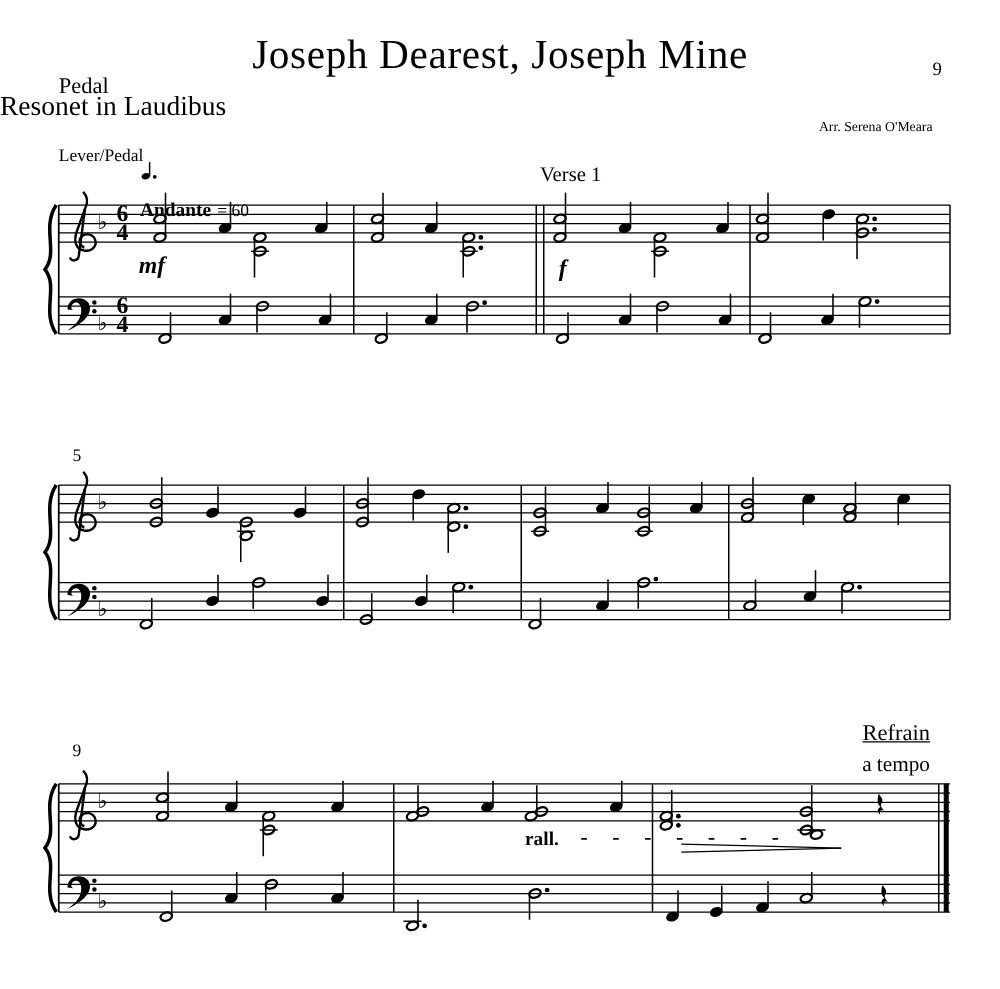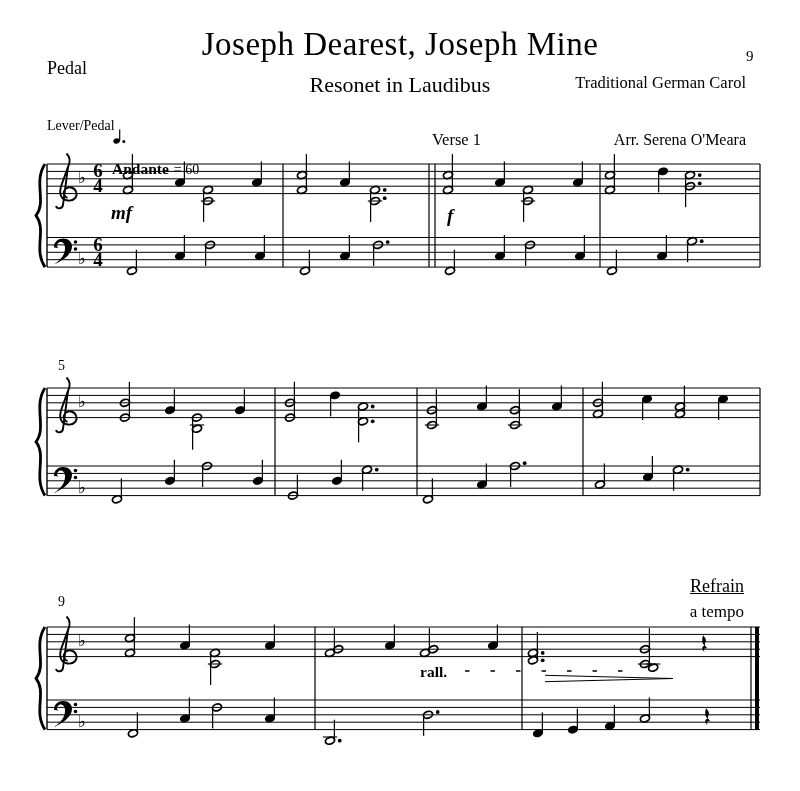--- a/index.html
+++ b/index.html
@@ -1,25 +1,25 @@
 <!DOCTYPE html>
 <html><head>
 <meta charset="utf-8">
 <style>
   html,body{margin:0;padding:0;background:#fff;}
   #page{position:relative;width:800px;height:791px;background:#ffffff;overflow:hidden;
         font-family:"Liberation Serif", serif;color:#000;}
   .txt{position:absolute;white-space:nowrap;color:#000;}
   #title{left:0;right:0;top:26px;text-align:center;font-size:33px;font-weight:400;letter-spacing:.5px;}
-  #subtitle{left:0;right:0;top:72px;text-align:center;font-size:22px;}
+  #subtitle{left:0;right:0;top:72px;text-align:left;font-size:22px;}
   #pagenum{left:746px;top:48px;font-size:15px;}
   #instrument{left:47px;top:58px;font-size:18px;}
   #tuning{left:47px;top:86px;font-size:14px;margin-top:32px;}
   #credit1{right:54px;top:73px;font-size:16.5px;}
-  #credit2{right:54px;top:96px;font-size:16px;margin-top:35px;}
+  #credit2{right:54px;top:96px;font-size:11px;}
   #tempo{left:112px;top:126px;font-size:15.5px;display:flex;align-items:flex-end;gap:5px;}
   #tempo .word{font-weight:bold;margin-top:34px;}
   #tempo .eq{font-size:14px;}
   #verse{left:432px;top:130px;font-size:16.5px;}
   #dyn-mf{left:111px;top:202px;font-size:19px;font-weight:bold;font-style:italic;}
   #dyn-f{left:447px;top:205px;font-size:19px;font-weight:bold;font-style:italic;}
   #mnum5{left:58px;top:358px;font-size:14px;}
   #mnum9{left:58px;top:594px;font-size:14px;}
   #refrain{right:56px;top:576px;font-size:18px;text-decoration:underline;}
   #atempo{right:56px;top:602px;font-size:17px;}
@@ -322,21 +322,20 @@
       <line x1="465" y1="671" x2="640" y2="671" stroke="#000000" stroke-width="1.4" stroke-dasharray="4.5,21"></line>
       <line x1="545" y1="675.3" x2="673" y2="678.5" stroke="#000000" stroke-width="1"></line>
       <line x1="545" y1="681.7" x2="673" y2="678.5" stroke="#000000" stroke-width="1"></line>
     </svg>
 
   <div class="txt" id="title">Joseph Dearest, Joseph Mine</div>
   <div class="txt" id="subtitle">Resonet in Laudibus</div>
   <div class="txt" id="pagenum">9</div>
   <div class="txt" id="instrument">Pedal</div>
   <div class="txt" id="tuning">Lever/Pedal</div>
-  <div class="txt" id="credit1">Traditional German Carol</div>
   <div class="txt" id="credit2">Arr. Serena O'Meara</div>
 
   <div class="txt" id="tempo">
     <span class="word">Andante</span>
     <svg width="15" height="19">
       <ellipse cx="4.6" cy="15" rx="3.4" ry="2.5" transform="rotate(-18 4.6 15)" fill="#000"></ellipse>
       <line x1="7.7" y1="14.6" x2="7.7" y2="3.5" stroke="#000" stroke-width="1.2"></line>
       <circle cx="11.8" cy="15.4" r="1.5" fill="#000"></circle>
     </svg>
     <span class="eq">= 60</span>

